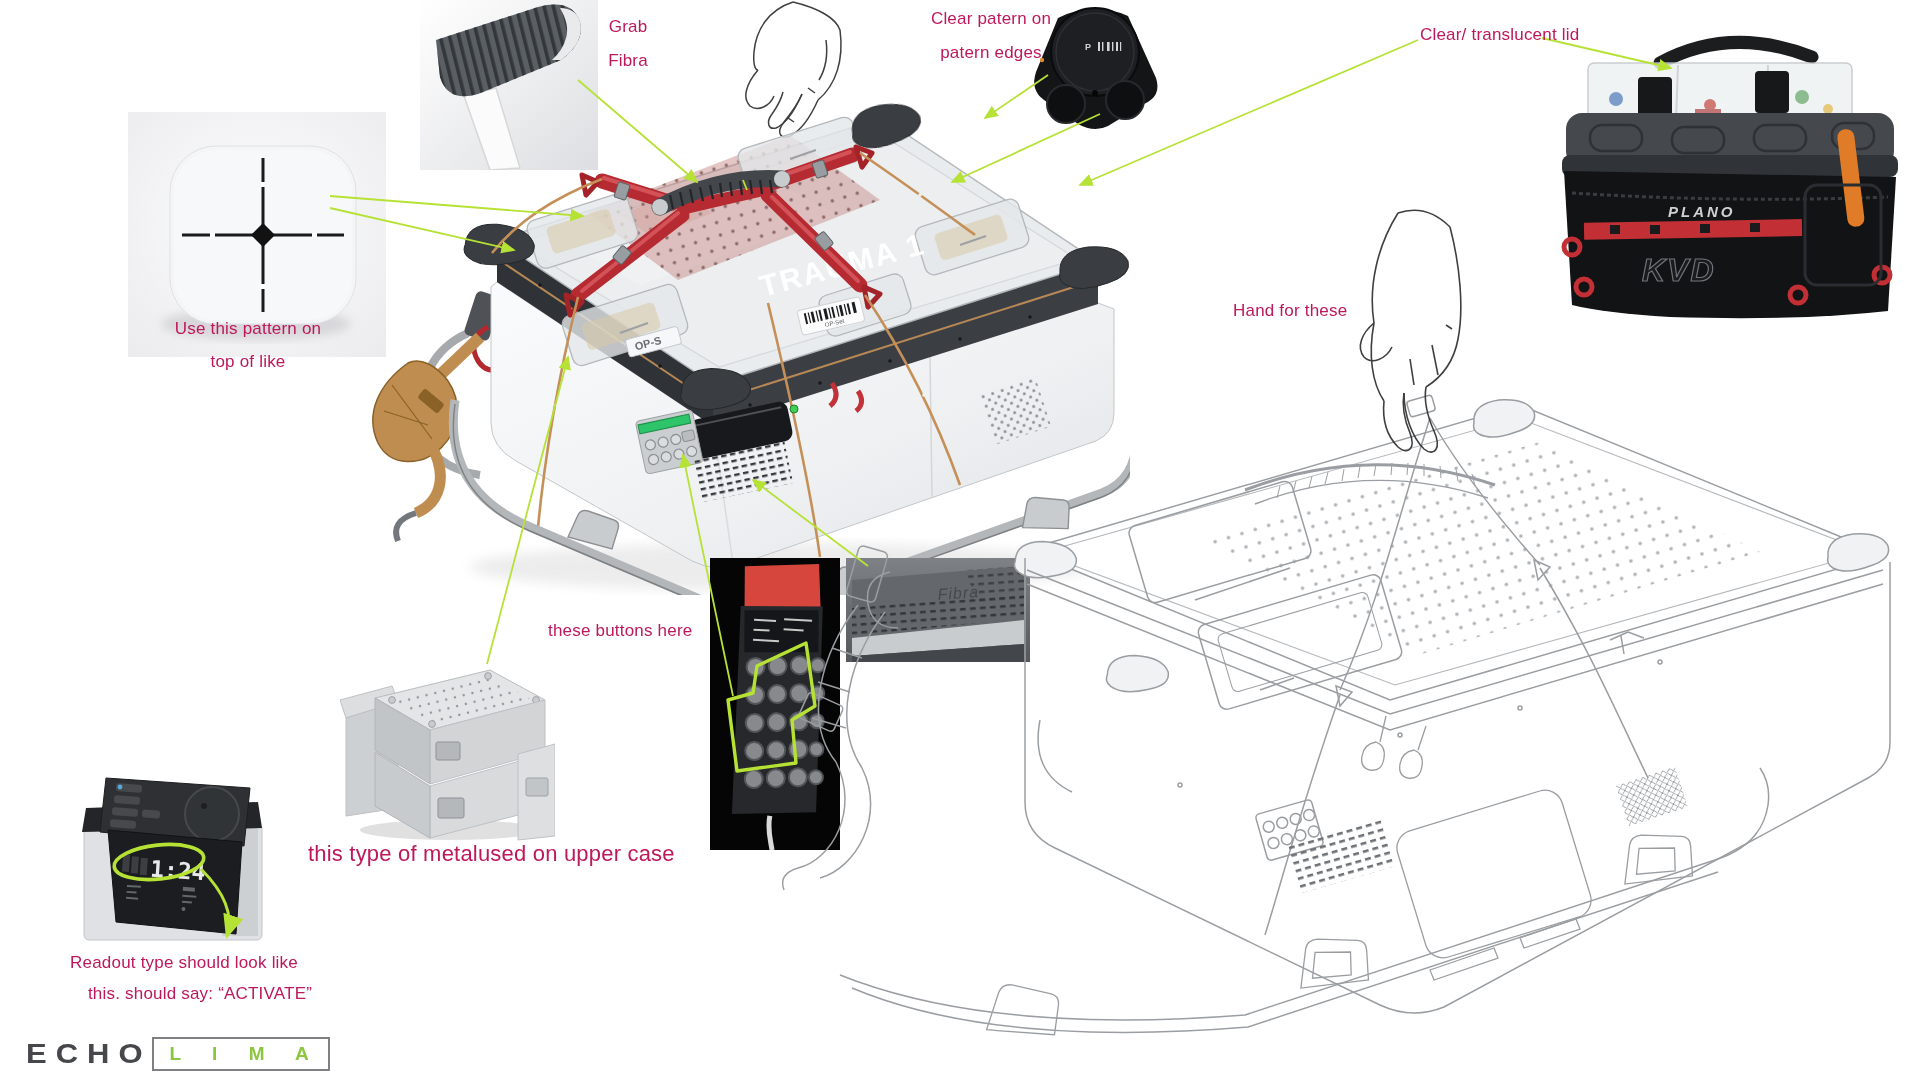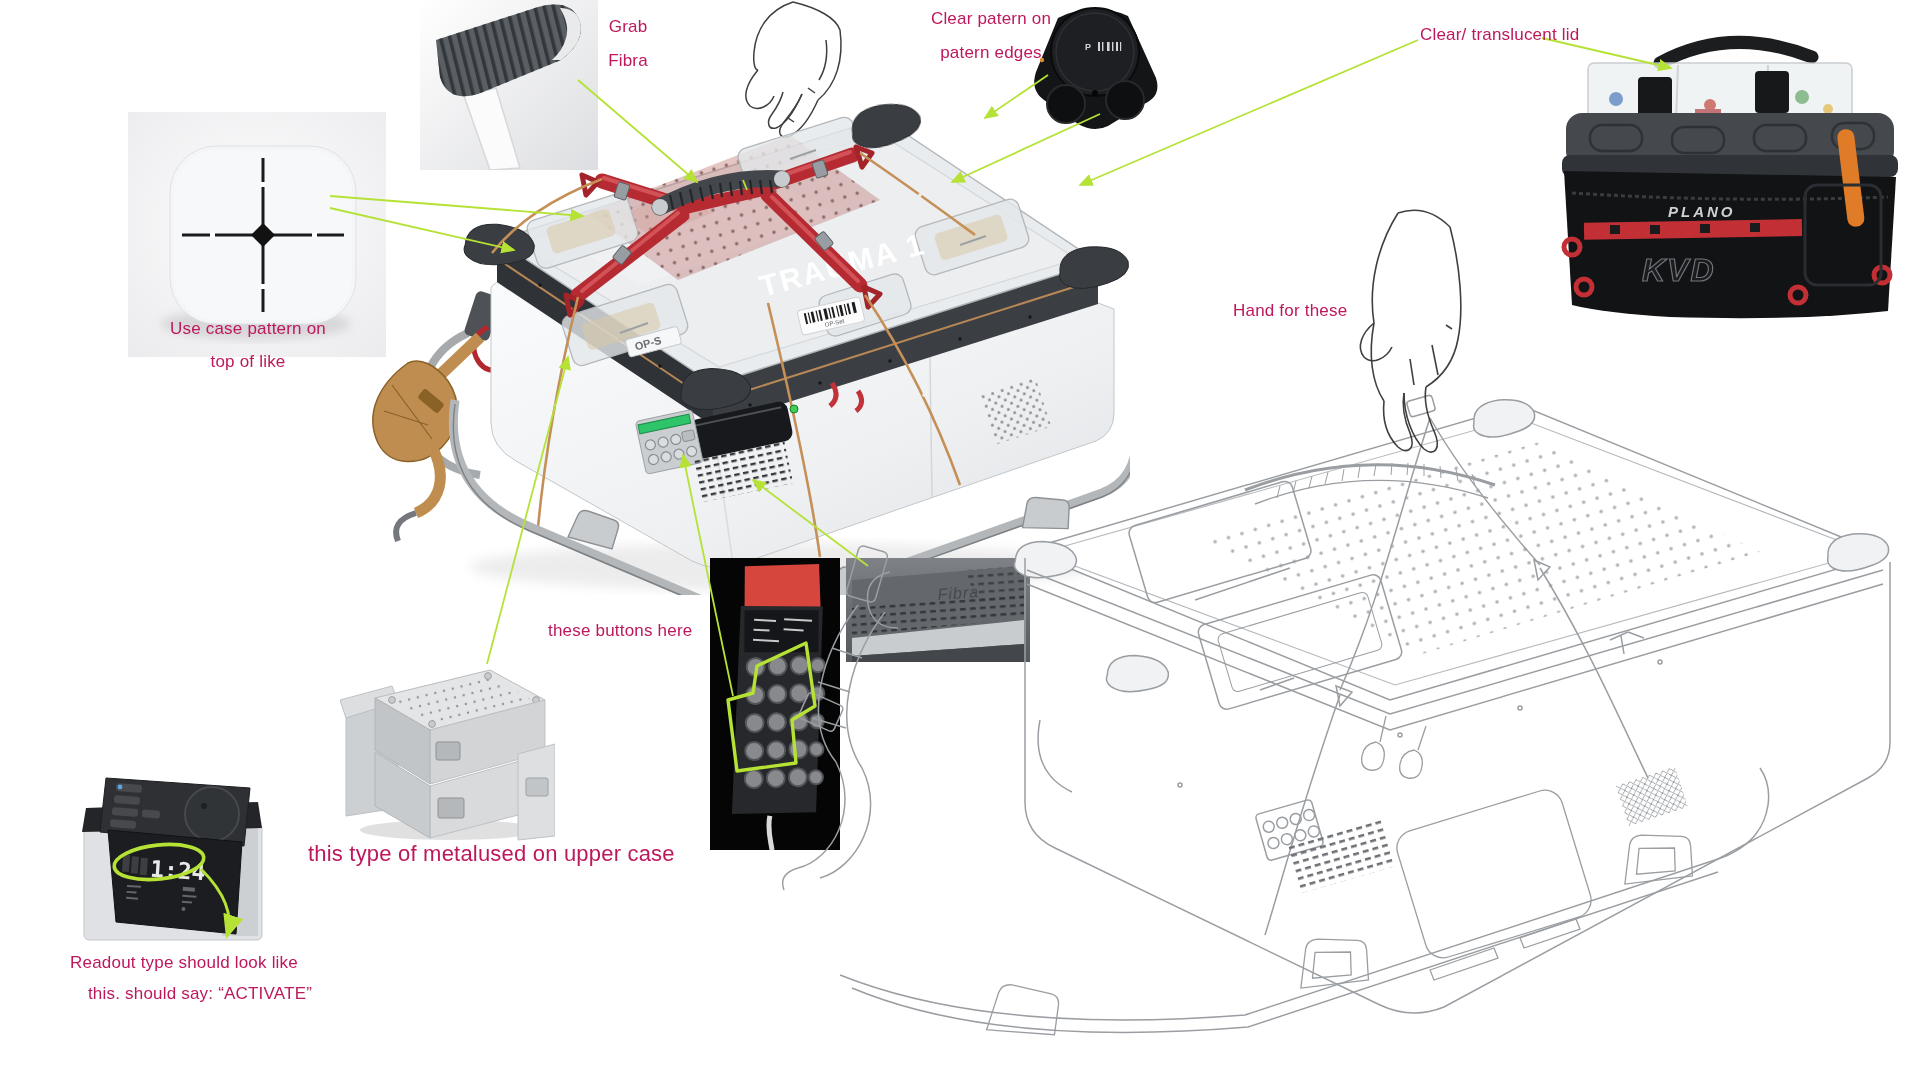--- a/index.html
+++ b/index.html
@@ -635,34 +635,40 @@
       <path d="M868,566 L753,480" marker-end="url(#ah)"></path>
       <path d="M743,180 L747,190"></path>
     </g>
     <g stroke="#b5e235" fill="none">
       <path d="M728,700 L753,693 757,666 806,643 815,706 792,720 796,763 737,771 Z" stroke-width="3.4" stroke-linejoin="round"></path>
       <ellipse cx="159" cy="862" rx="45" ry="17" transform="rotate(-6 159 862)" stroke-width="3.6"></ellipse>
       <path d="M201,869 C224,892 234,914 227,936" stroke-width="3" marker-end="url(#ah)"></path>
     </g>
   </svg>
 
-  <div class="cap center" style="left:128px;top:320px;width:240px">Use case pattern on</div>
+  <div class="cap center" style="left:128px;top:320px;width:240px">Use this pattern on</div>
   <div class="cap center" style="left:128px;top:353px;width:240px">top of like</div>
 
   <div class="cap center" style="left:592px;top:18px;width:72px">Grab</div>
   <div class="cap center" style="left:592px;top:52px;width:72px">Fibra</div>
 
   <div class="cap center" style="left:905px;top:10px;width:172px">Clear patern on</div>
   <div class="cap center" style="left:905px;top:44px;width:172px">patern edges</div>
 
   <div class="cap" style="left:1420px;top:26px;white-space:nowrap">Clear/ translucent lid</div>
 
   <div class="cap" style="left:1233px;top:302px;white-space:nowrap">Hand for these</div>
 
   <div class="cap" style="left:548px;top:622px;white-space:nowrap">these buttons here</div>
 
   <div class="cap" style="left:308px;top:842px;white-space:nowrap;font-size:22px">this type of metalused on upper case</div>
 
   <div class="cap center" style="left:60px;top:954px;width:248px">Readout type should look like</div>
   <div class="cap center" style="left:76px;top:985px;width:248px">this. should say: “ACTIVATE”</div>
 
+  <div class="logo">
+    <span class="logo-echo">ECHO</span>
+    <span class="logo-box">
+      <span class="logo-lima">L I M A</span>
+    </span>
+  </div>
 
 </div>
 
 </body></html>

